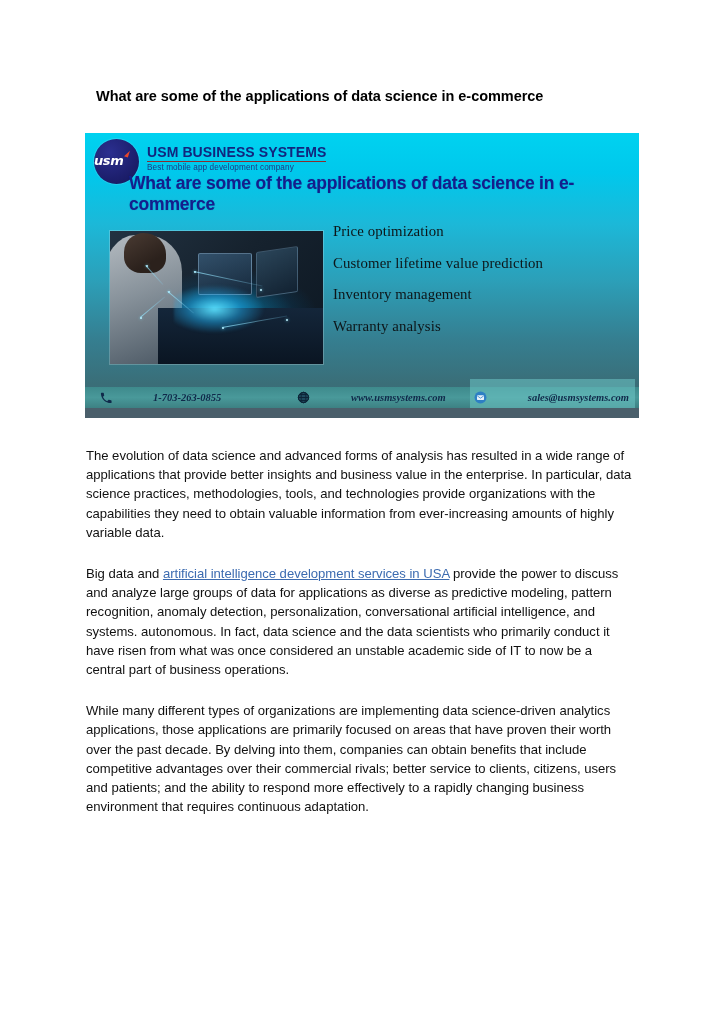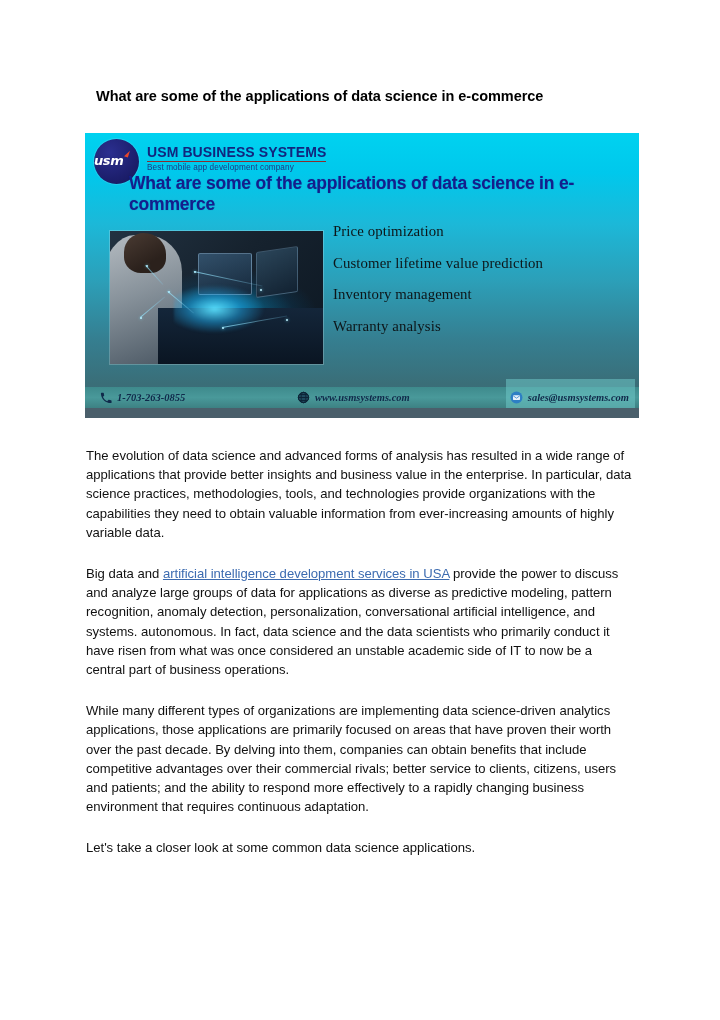--- a/index.html
+++ b/index.html
@@ -251,20 +251,21 @@
   .contact-cell {
     display: flex;
     align-items: center;
     height: 21px;
     font-family: "Liberation Serif", serif;
     font-style: italic;
     font-weight: bold;
     font-size: 10.5px;
     color: #10294a;
     white-space: nowrap;
+    gap: 36px;
   }
   .c-phone { position: absolute; left: 14px; }
   .c-web   { position: absolute; left: 212px; }
   .c-mail  { position: absolute; right: 4px; background: rgba(110,198,198,0.55); padding: 0 6px 0 4px; height: 37px; }
   .contact-cell .ci {
     width: 13px; height: 13px;
     margin-right: 5px;
     display: inline-flex;
     align-items: center;
     justify-content: center;
@@ -378,16 +379,15 @@
 
     </div>
 
     <div class="banner-bottom-strip"></div>
   </div>
 
   <div class="body-copy">
     <p>The evolution of data science and advanced forms of analysis has resulted in a wide range of applications that provide better insights and business value in the enterprise. In particular, data science practices, methodologies, tools, and technologies provide organizations with the capabilities they need to obtain valuable information from ever-increasing amounts of highly variable data.</p>
     <p><span>Big data and </span><a class="inline-link" href="#">artificial intelligence development services in USA</a><span> provide the power to discuss and analyze large groups of data for applications as diverse as predictive modeling, pattern recognition, anomaly detection, personalization, conversational artificial intelligence, and systems. autonomous. In fact, data science and the data scientists who primarily conduct it have risen from what was once considered an unstable academic side of IT to now be a central part of business operations.</span></p>
     <p>While many different types of organizations are implementing data science-driven analytics applications, those applications are primarily focused on areas that have proven their worth over the past decade. By delving into them, companies can obtain benefits that include competitive advantages over their commercial rivals; better service to clients, citizens, users and patients; and the ability to respond more effectively to a rapidly changing business environment that requires continuous adaptation.</p>
-    <p>Let's take a closer look at some common data science applications.</p>
   </div>
 
 </div>
 
 </body></html>

